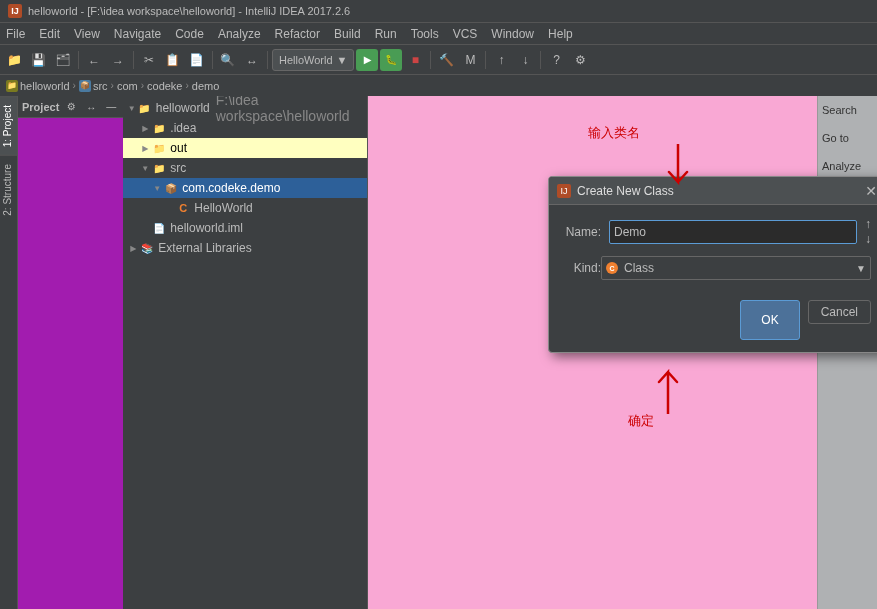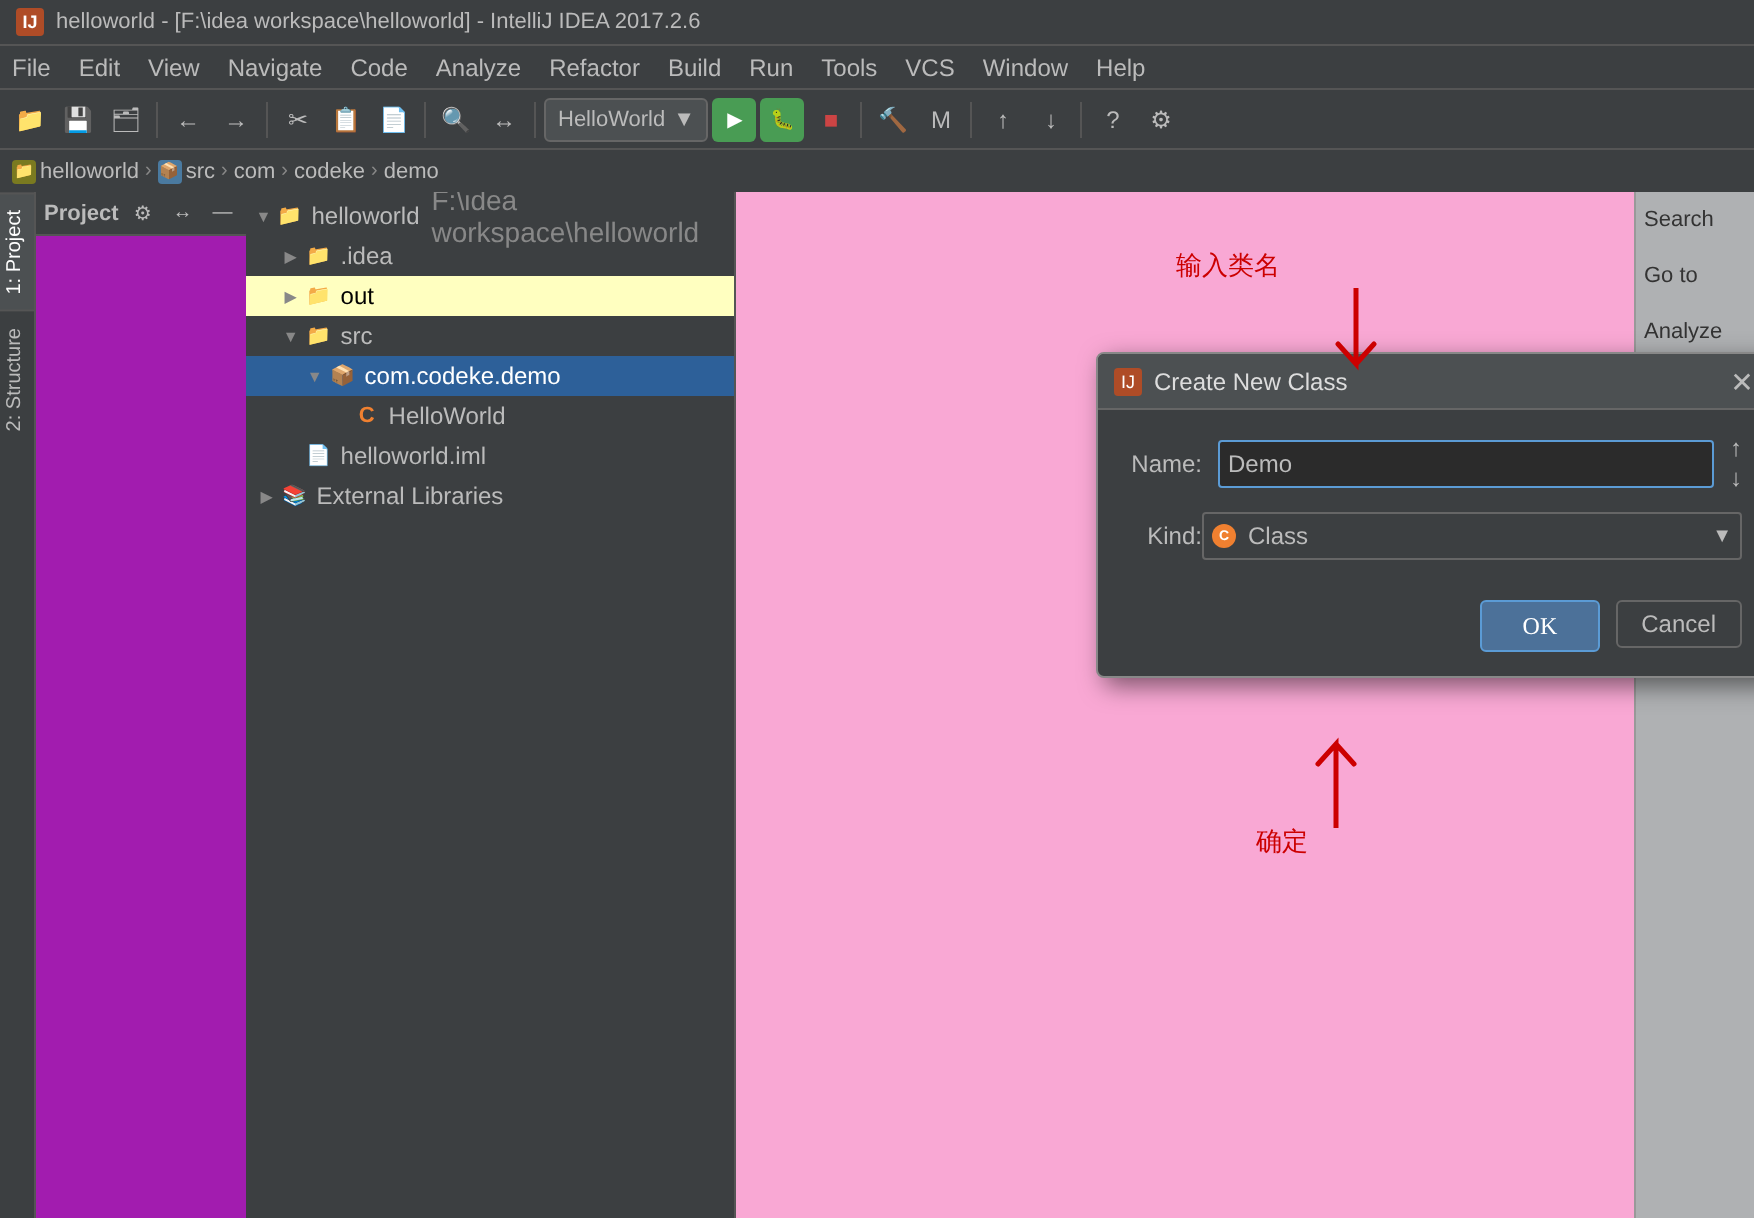--- a/index.html
+++ b/index.html
@@ -414,22 +414,21 @@
       padding: 8px 16px 12px;
     }
     .btn-ok {
       background: #4C7199;
       border: 1px solid #5B9BD5;
       border-radius: 3px;
       color: #fff;
       font-size: 12px;
       padding: 3px 20px;
       cursor: pointer;
-      height: 26px;
-      font-family: Liberation Serif, serif;
+      height: 40px;
     }
     .btn-cancel {
       background: #3C3F41;
       border: 1px solid #666;
       border-radius: 3px;
       color: #BBBBBB;
       font-size: 12px;
       padding: 3px 12px;
       cursor: pointer;
       height: 24px;

